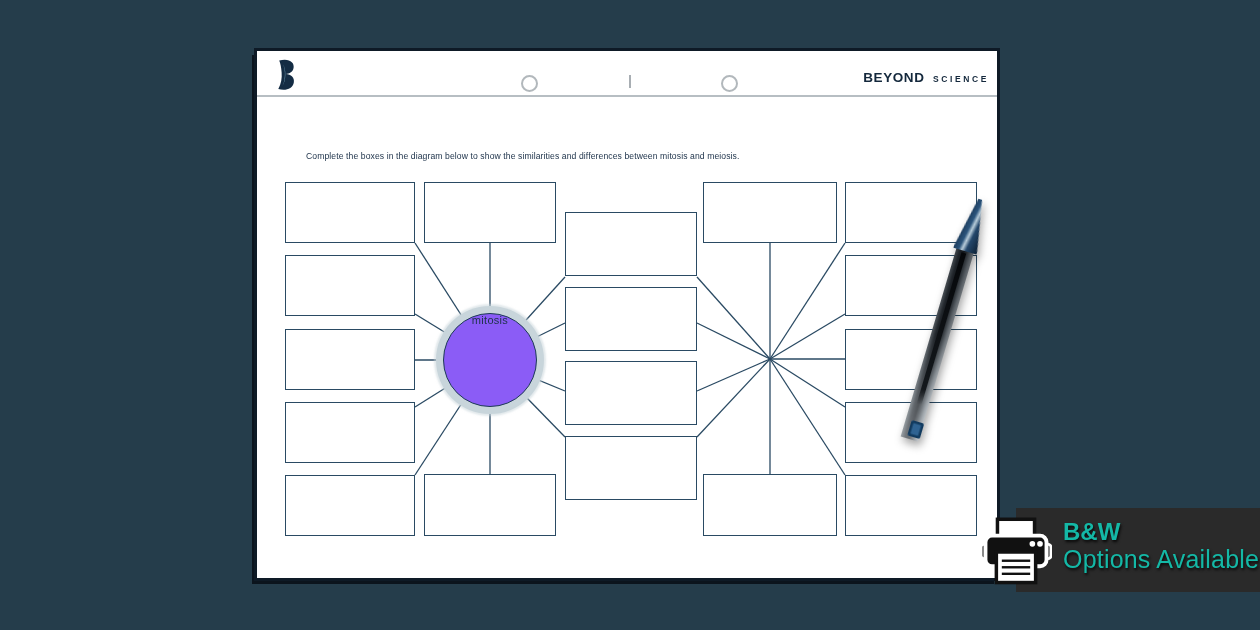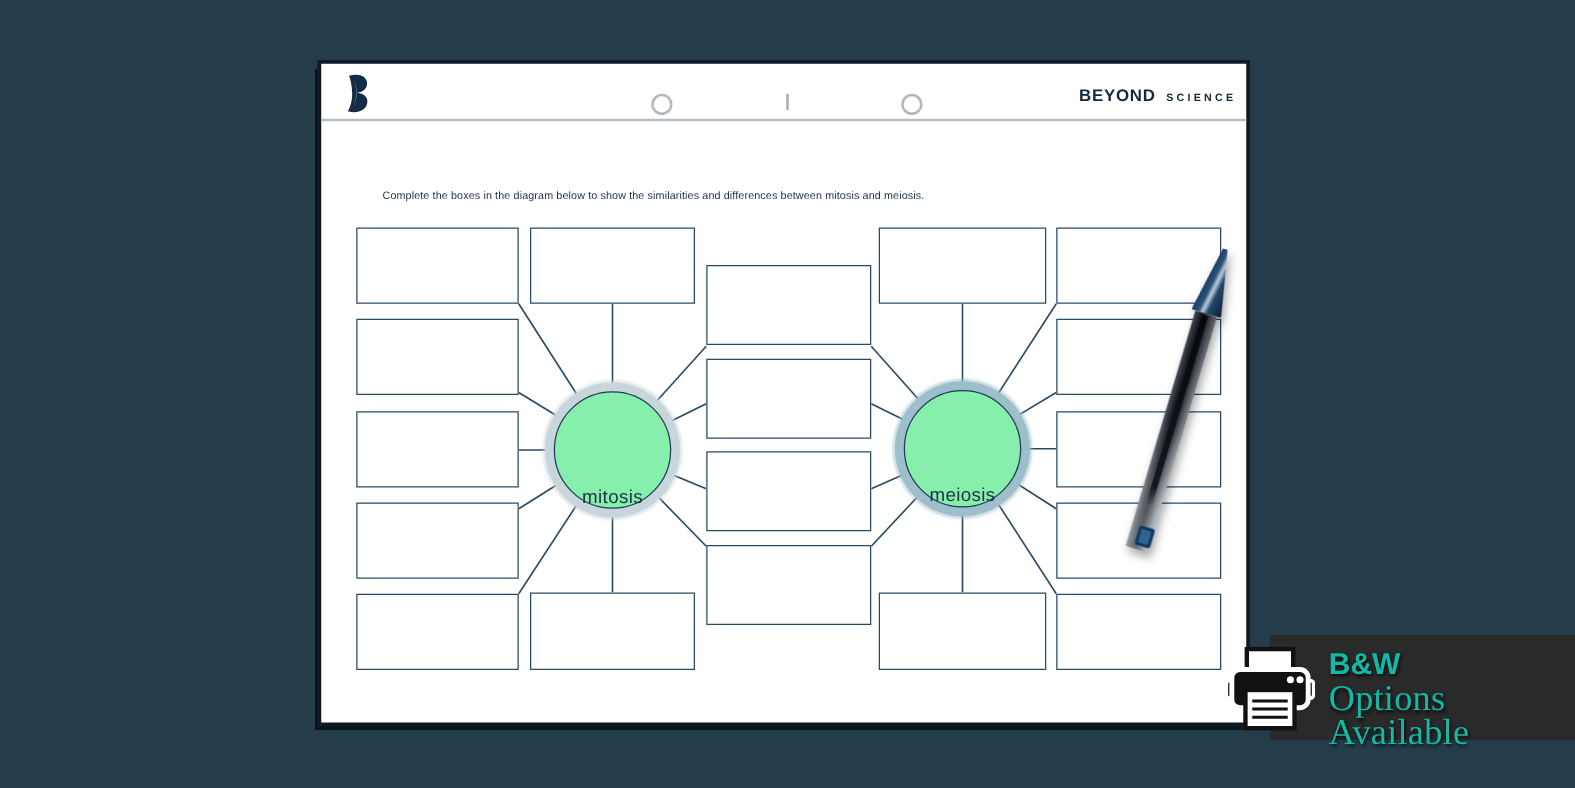--- a/index.html
+++ b/index.html
@@ -35,25 +35,25 @@
   
   .connectors { position: absolute; left: 0; top: 0; width: 740px; height: 527px; }
   .abox {
     position: absolute;
     background: #fff;
     border: 1.5px solid #2a4a63;
   }
   .hub {
     position: absolute;
     width: 94px; height: 94px;
-    background: #86efac;
+    background: #8b5cf6;
     border: 1.5px solid #1e3c55;
     border-radius: 50%;
-    display: flex; align-items: flex-end; justify-content: center;
-    font-size: 15px; color: #1c3246; letter-spacing: 0.3px;
+    display: flex; align-items: flex-start; justify-content: center;
+    font-size: 11px; color: #1c3246; letter-spacing: 0.3px;
   }
   .hub.mitosis { left: 186px; top: 262px; box-shadow: 0 0 0 7px #c8d5db, 0 0 2px 9px rgba(200,213,219,0.55); }
   .hub.meiosis { left: 466px; top: 261px; box-shadow: 0 0 0 7px #9dbecb, 0 0 2px 9px rgba(157,190,203,0.55); }
 
   
   .pen {
     position: absolute;
     left: 966px; top: 199px;
     width: 24px; height: 272px;
     transform: rotate(16.5deg);
@@ -91,21 +91,21 @@
   .badge {
     position: absolute;
     left: 1016px; top: 508px;
     width: 244px; height: 84px;
     background: #2a2a2a;
     z-index: 3;
   }
   .printer { position: absolute; left: 980px; top: 516px; width: 72px; height: 72px; z-index: 4; }
   .badge-text { position: absolute; left: 1063px; top: 518px; z-index: 4; color: #14b8a6; text-shadow: 1px 2px 3px rgba(0,0,0,0.85); }
   .badge-text .l1 { font-size: 24px; font-weight: bold; line-height: 28px; }
-  .badge-text .l2 { font-size: 29px; font-weight: 400; line-height: 27px; letter-spacing: 0.2px; font-family: Liberation Serif, serif; }
+  .badge-text .l2 { font-size: 25px; font-weight: 400; line-height: 27px; letter-spacing: 0.2px; }
 </style>
 </head>
 <body>
 
 <div class="page">
 
   <svg class="logo" viewBox="0 0 30 38" aria-hidden="true">
     <path d="M8 3 C19 0 25 5 24 11 C23.3 15.5 19.5 17.6 15.5 18 C21 18.6 25.4 21.8 24.2 27.5 C23 33.8 15.5 37 7 34.5 C10.2 29 11.2 22.5 10.7 16.2 C10.3 10.3 9.3 6 8 3 Z" fill="#142c44"></path>
     <path d="M12.2 7 C15.6 11.5 16.1 25.5 11.2 31.5 C14.6 27.5 15.8 13.5 12.2 7 Z" fill="#7fb0c6"></path>
   </svg>
@@ -168,23 +168,20 @@
 
   <div class="abox" style="left:588px;top:131px;width:132px;height:61px"></div>
   <div class="abox" style="left:588px;top:204px;width:132px;height:61px"></div>
   <div class="abox" style="left:588px;top:278px;width:132px;height:61px"></div>
   <div class="abox" style="left:588px;top:351px;width:132px;height:61px"></div>
   <div class="abox" style="left:588px;top:424px;width:132px;height:61px"></div>
 
   <div class="hub mitosis">
     <span>mitosis</span>
   </div>
-  <div class="hub meiosis">
-    <span>meiosis</span>
-  </div>
 </div>
 
 <div class="pen">
   <div class="cone"></div>
   <div class="barrel">
     <div class="ink"></div>
     <div class="plug"></div>
   </div>
 </div>
 

